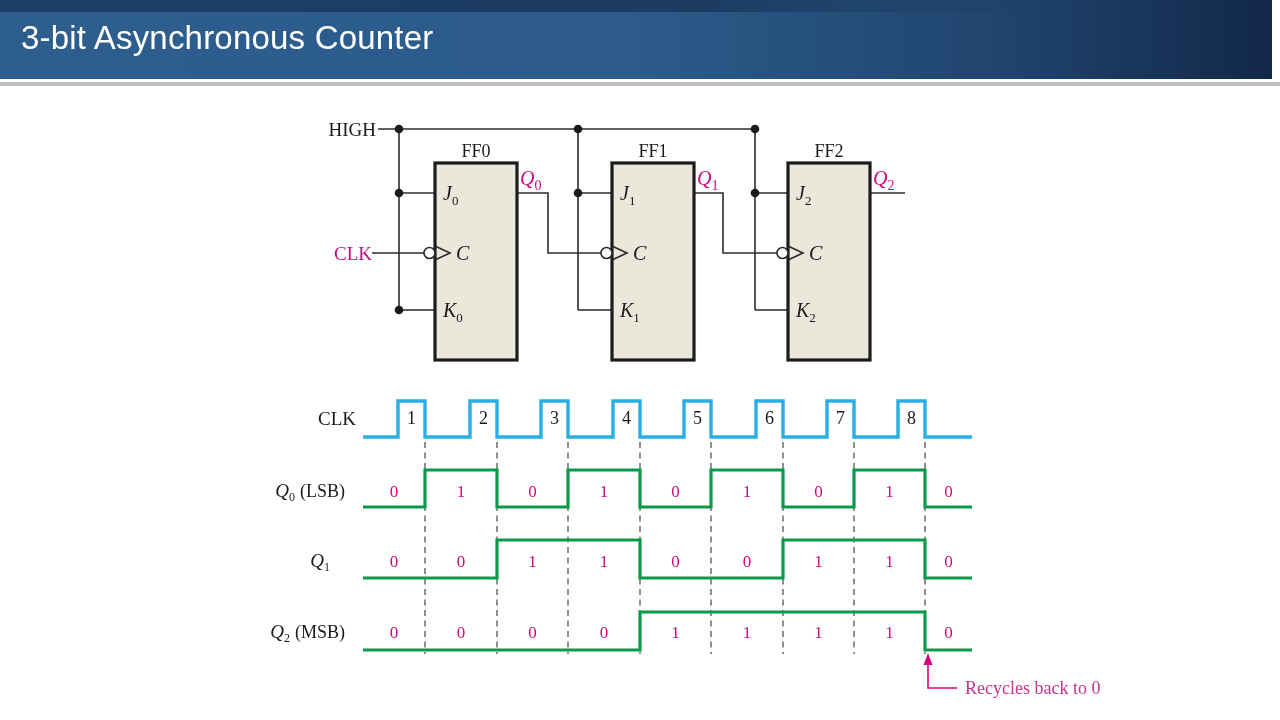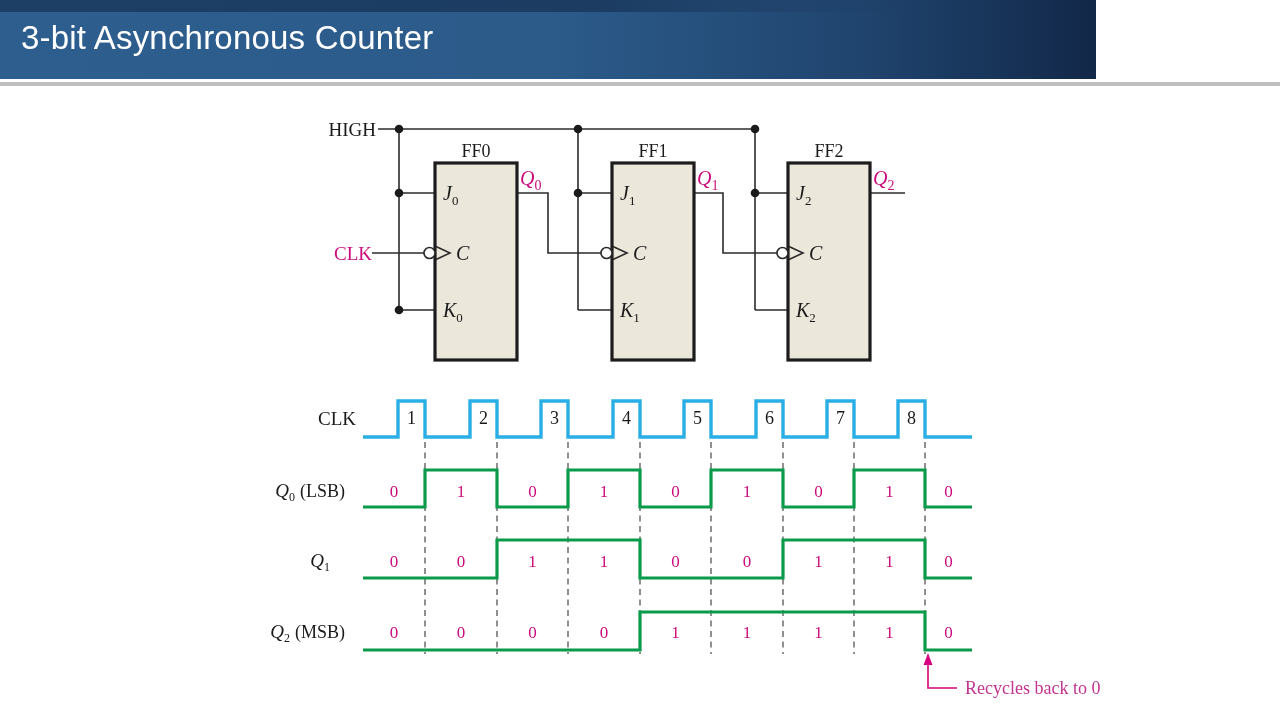--- a/index.html
+++ b/index.html
@@ -1,21 +1,21 @@
 <!DOCTYPE html>
 <html><head>
 <meta charset="utf-8">
 <style>
   html,body{margin:0;padding:0;background:#e9e9e9;}
   .slide{
     position:relative;width:1280px;height:720px;background:#ffffff;
     overflow:hidden;font-family:"Liberation Sans",sans-serif;
   }
   .titlebar{
-    position:absolute;top:0;left:0;width:1096px;height:79px;
+    position:absolute;top:0;left:0;width:1272px;height:79px;
     background:linear-gradient(90deg,#2d5e8e 0%,#2c5b8a 50%,#20456f 78%,#122849 100%);
     text-decoration:underline;
   }
   .titlebar-accent{
     position:absolute;top:0;left:0;width:100%;height:12px;
     background:linear-gradient(90deg,#1d3f66 0%,#1c3c62 55%,rgba(18,40,73,0) 85%);
   }
   .titlebar-title{
     position:absolute;left:21px;top:19px;color:#ffffff;
     font-size:33px;font-weight:500;letter-spacing:0.2px;

